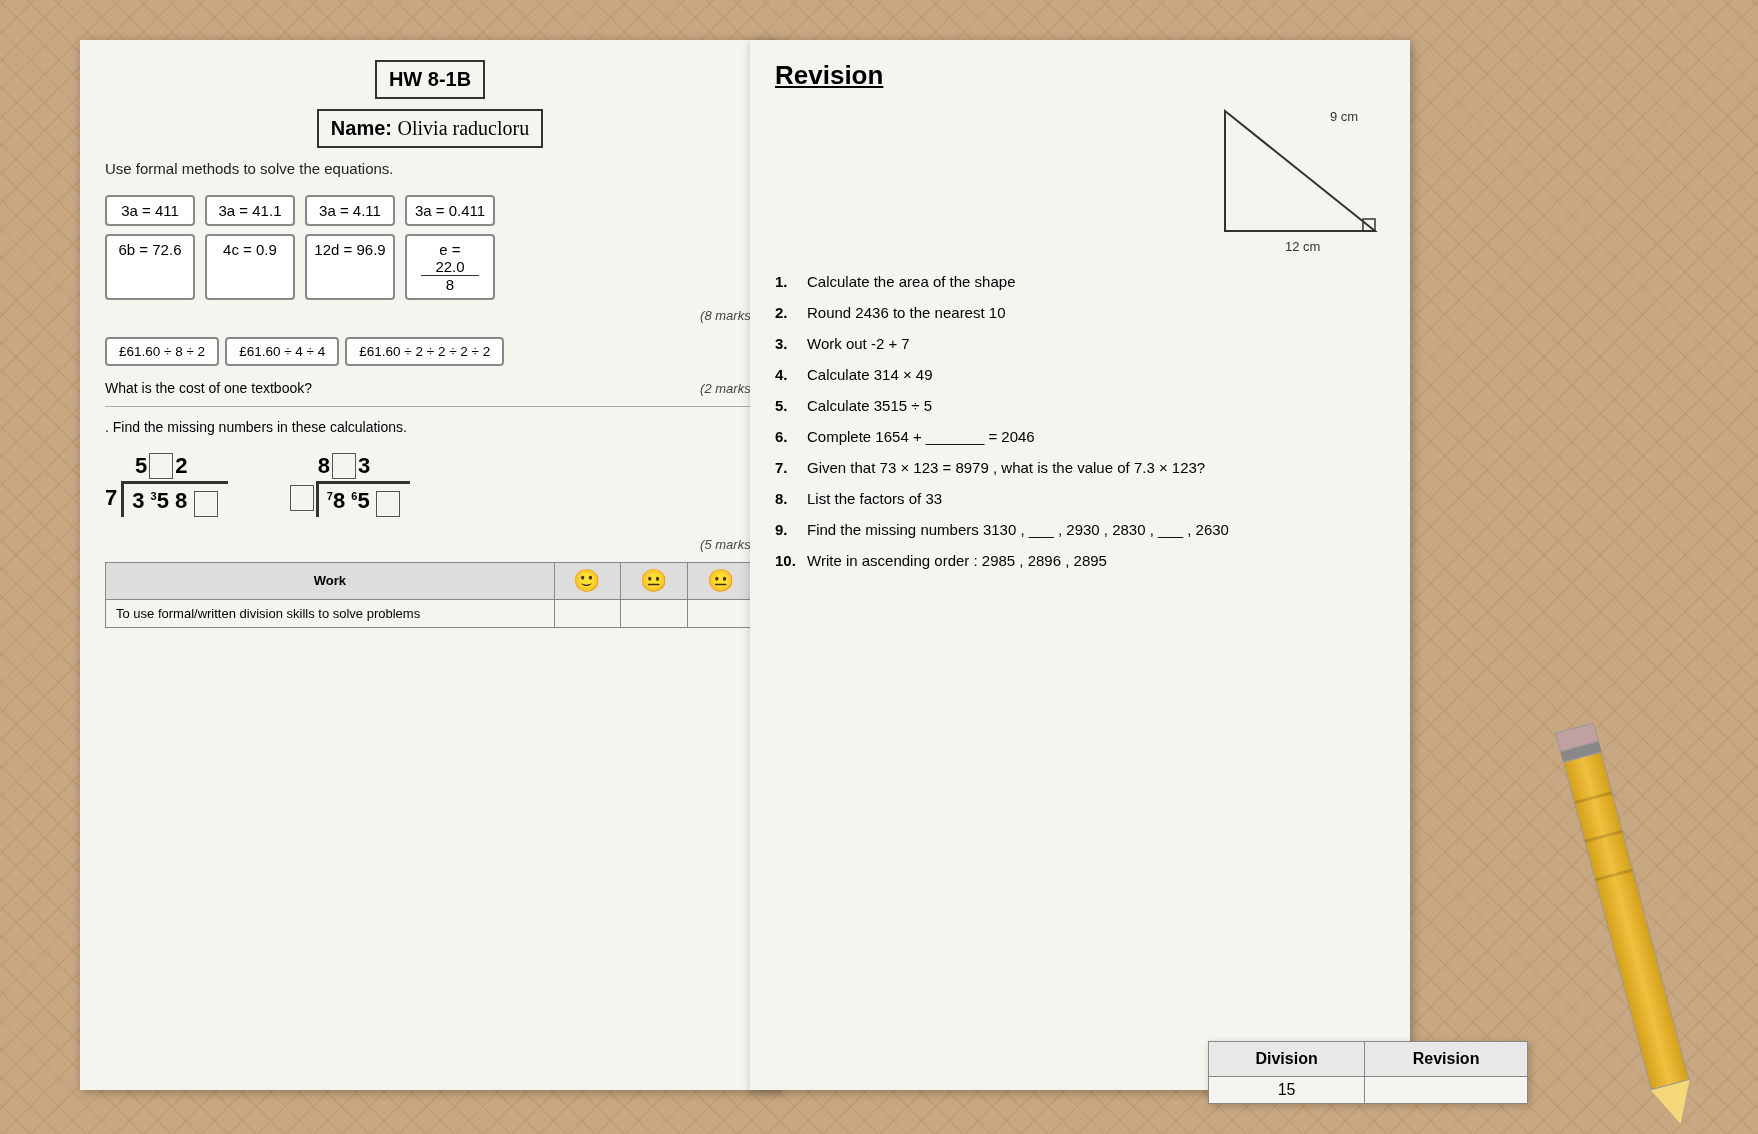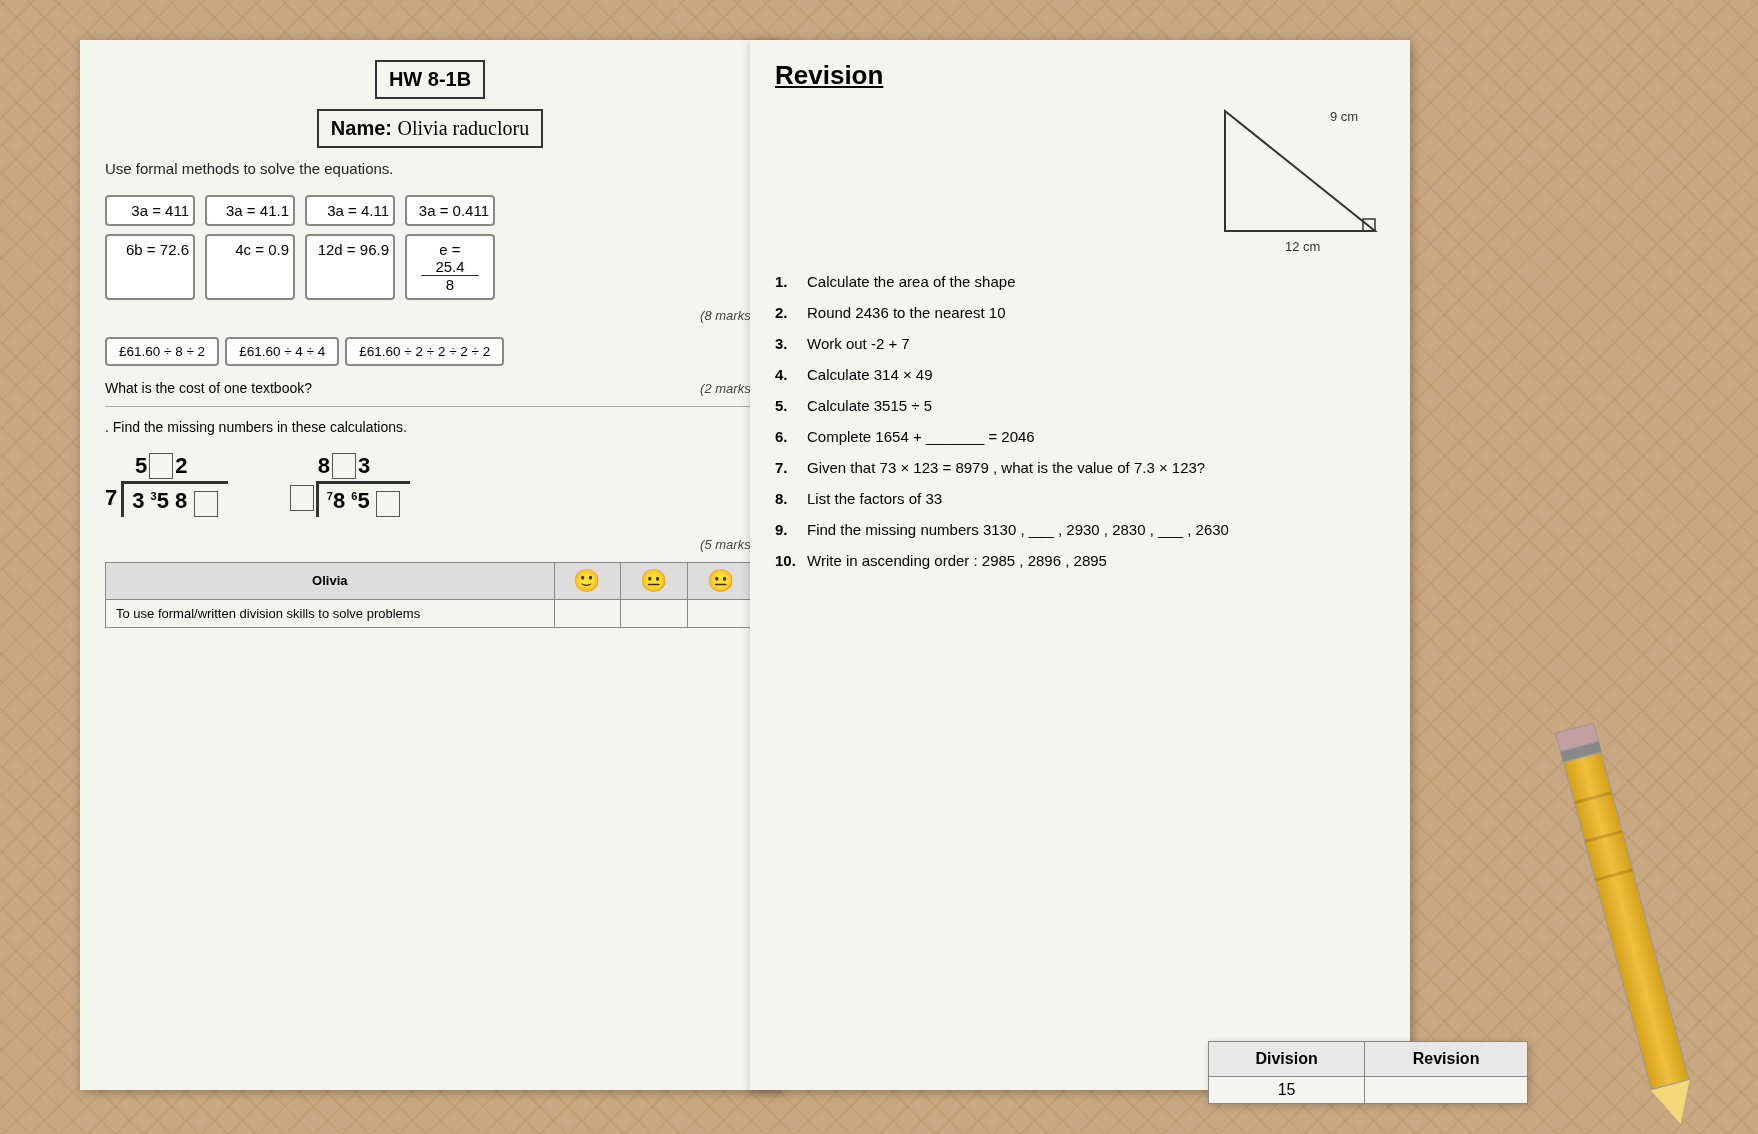--- a/index.html
+++ b/index.html
@@ -98,21 +98,21 @@
       flex-wrap: wrap;
     }
 
     .eq-box {
       border: 2px solid #888;
       border-radius: 4px;
       padding: 5px 4px;
       font-size: 15px;
       background: #fff;
       min-width: 90px;
-      text-align: right;
+      text-align: center;
     }
 
     .eq-box-fraction {
       border: 2px solid #888;
       border-radius: 4px;
       padding: 5px 14px;
       font-size: 15px;
       background: #fff;
       min-width: 90px;
       text-align: center;
@@ -348,21 +348,21 @@
       <div class="eq-box">3a = 41.1</div>
       <div class="eq-box">3a = 4.11</div>
       <div class="eq-box">3a = 0.411</div>
     </div>
     <div class="eq-row">
       <div class="eq-box">6b = 72.6</div>
       <div class="eq-box">4c = 0.9</div>
       <div class="eq-box">12d = 96.9</div>
       <div class="eq-box-fraction">
         <span>e =</span>
-        <span>25.4</span>
+        <span>22.0</span>
         <div class="fraction-line"></div>
         <span>8</span>
       </div>
     </div>
     <div class="marks">(8 marks)</div>
   </div>
 
 
   <div class="methods-boxes">
     <div class="method-box">£61.60 ÷ 8 ÷ 2</div>
@@ -415,21 +415,21 @@
       </div>
     </div>
 
   </div>
 
   <div class="marks-right">(5 marks)</div>
 
   <table class="topic-table">
     <thead>
       <tr>
-        <th>Olivia</th>
+        <th>Work</th>
         <th class="smiley">🙂</th>
         <th class="smiley">😐</th>
         <th class="smiley">😐</th>
       </tr>
     </thead>
     <tbody>
       <tr>
         <td>To use formal/written division skills to solve problems</td>
         <td></td>
         <td></td>

